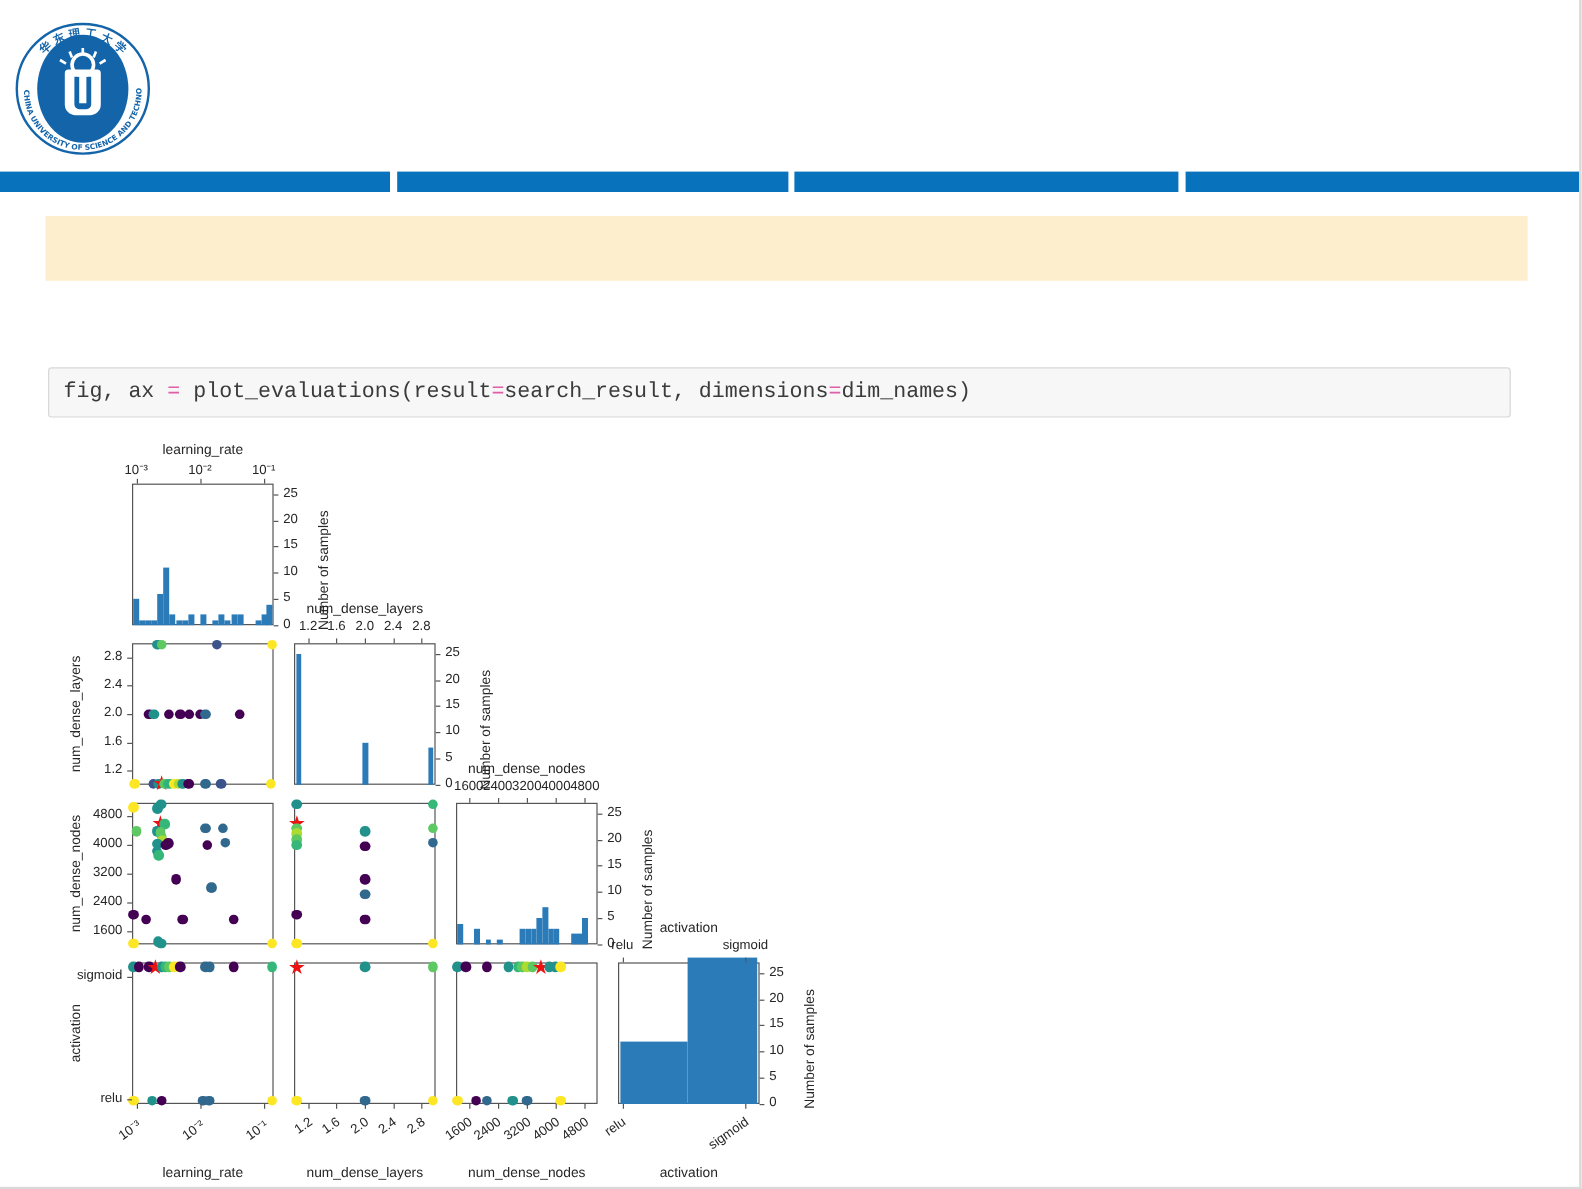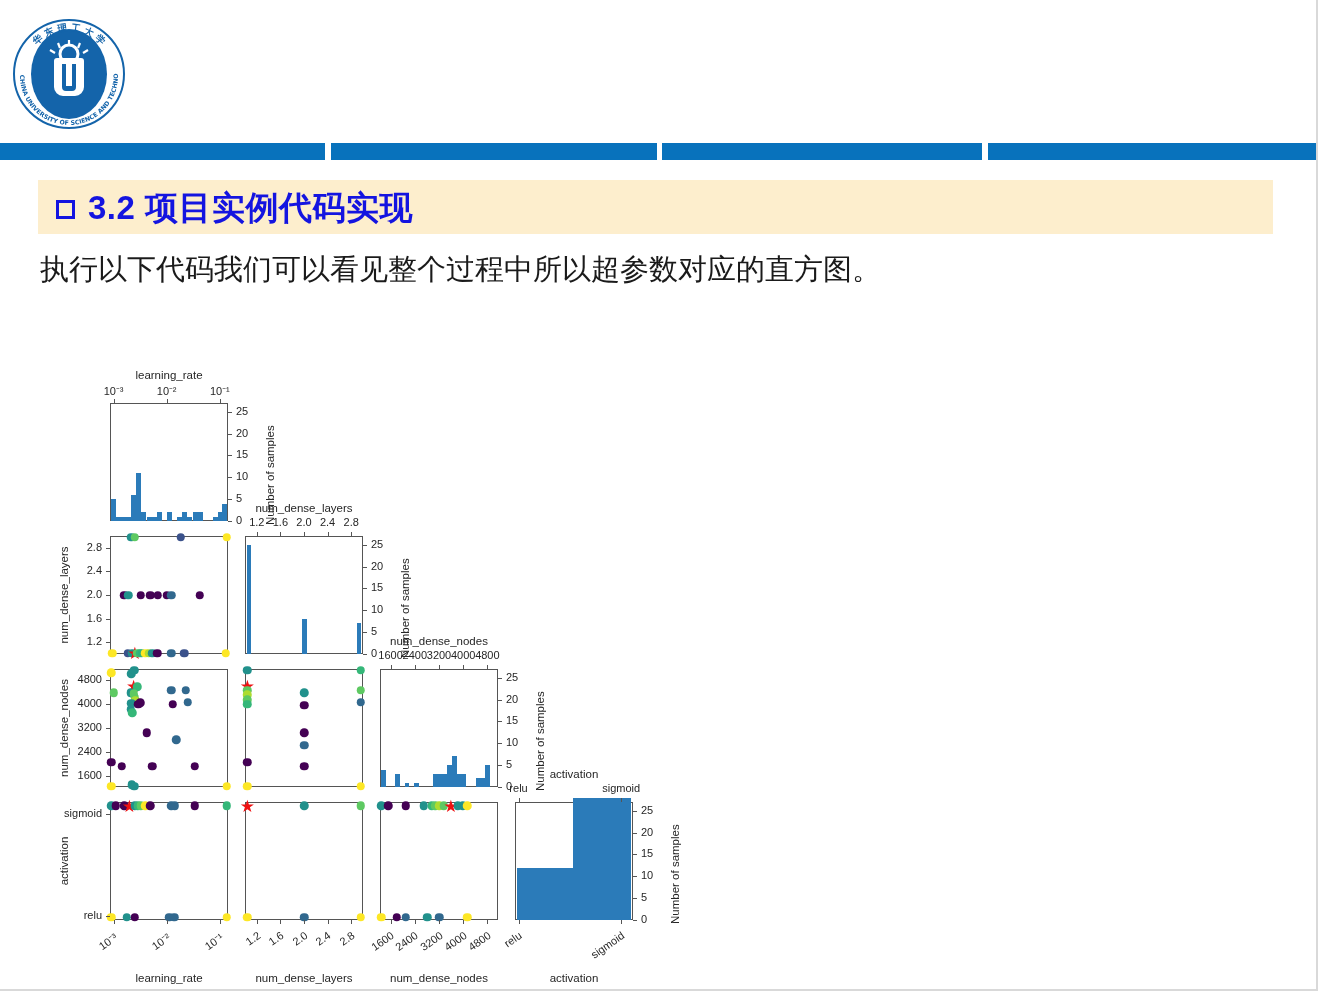--- a/index.html
+++ b/index.html
@@ -216,27 +216,25 @@
     </div>
 
   </div>
 
   <div class="bar bar-a"></div>
   <div class="bar bar-b"></div>
   <div class="bar bar-c"></div>
   <div class="bar bar-d"></div>
 
   <div class="section-band"></div>
-  <div class="section-heading">
-    <span class="bullet-square"></span>
-    <span>3.2 项目实例代码实现</span>
+
+
+  <div class="code-block">
+    <span class="code-text"><span>fig, ax </span><span class="op">=</span><span> plot_evaluations(result</span><span class="op">=</span><span>search_result, dimensions</span><span class="op">=</span><span>dim_names)</span></span>
   </div>
-
-  <div class="body-text">执行以下代码我们可以看见整个过程中所以超参数对应的直方图。</div>
-
 
   <div class="figure" id="figure">
       <div class="cell" style="left: 70px; top: 35px; width: 118px; height: 118px;">
         <div class="frame"></div>
         <div class="hbar" style="left: 0.59px; width: 4.956px; height: 21.8519px; background: rgb(43, 123, 185);"></div>
         <div class="hbar" style="left: 5.9px; width: 4.956px; height: 4.37037px; background: rgb(43, 123, 185);"></div>
         <div class="hbar" style="left: 10.974px; width: 4.956px; height: 4.37037px; background: rgb(43, 123, 185);"></div>
         <div class="hbar" style="left: 16.048px; width: 4.956px; height: 4.37037px; background: rgb(43, 123, 185);"></div>
         <div class="hbar" style="left: 21.24px; width: 4.956px; height: 26.2222px; background: rgb(43, 123, 185);"></div>
         <div class="hbar" style="left: 26.314px; width: 4.956px; height: 48.0741px; background: rgb(43, 123, 185);"></div>

